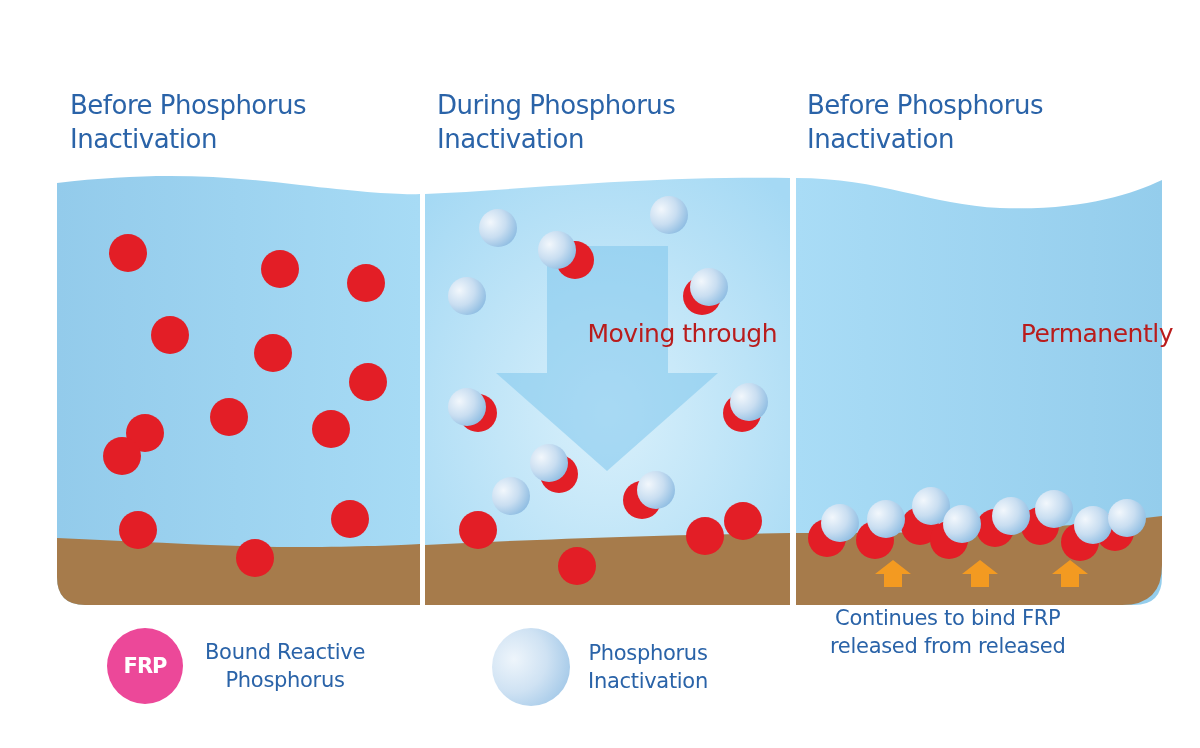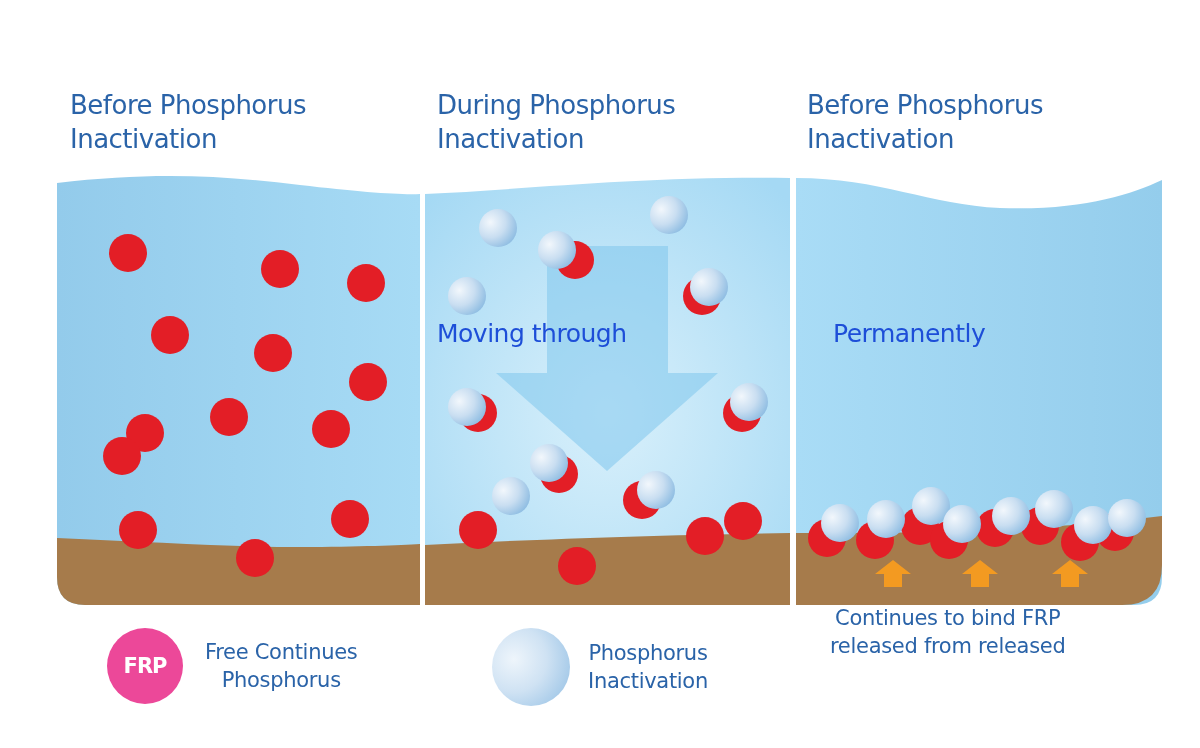--- a/index.html
+++ b/index.html
@@ -1,20 +1,20 @@
 <!DOCTYPE html>
 <html><head>
 <meta charset="utf-8">
 <style>
   html, body { margin: 0; padding: 0; background: #ffffff; }
   body { width: 1200px; height: 748px; position: relative; overflow: hidden; font-family: "DejaVu Sans", sans-serif; }
   .title { position: absolute; top: 88px; width: 340px; text-align: left; color: #2a63a8; font-size: 26px; line-height: 34px; letter-spacing: -0.5px; }
   .title span { display: block; }
   svg.scene { position: absolute; left: 0; top: 0; }
-  .caption { position: absolute; text-align: left; color: #1d4ed8; font-size: 25px; line-height: 31px; letter-spacing: -0.5px; }
+  .caption { position: absolute; text-align: right; color: #b91c1c; font-size: 25px; line-height: 31px; letter-spacing: -0.5px; }
   .caption span { display: block; }
   .legend-item { position: absolute; top: 628px; display: flex; align-items: center; }
   .legend-text { color: #2a63a8; font-size: 21px; line-height: 28px; letter-spacing: -0.3px; text-align: center; }
   .legend-text span { display: block; }
   .frp-badge { width: 76px; height: 76px; border-radius: 50%; background: #ec4899; color: #fff; font-weight: bold; font-size: 21px; display: flex; align-items: center; justify-content: center; margin-right: 22px; letter-spacing: -1px; }
   .inact-badge { width: 78px; height: 78px; border-radius: 50%; background: radial-gradient(circle at 28% 40%, #eef5fb 0%, #cfe2f3 45%, #8fbde3 100%); margin-right: 18px; }
 </style>
 </head>
 <body>
 
@@ -142,21 +142,21 @@
 </div>
 <div class="caption" style="left:833px; top:318px; width:340px;">
   <span>Permanently</span>
 </div>
 
 <div class="legend-item" style="left:107px;">
   <div class="frp-badge">
       <span>FRP</span>
     </div>
   <div class="legend-text">
-    <span>Free Continues</span>
+    <span>Bound Reactive</span>
     <span>Phosphorus</span>
   </div>
 </div>
 
 <div class="legend-item" style="left:492px;">
   <div class="inact-badge"></div>
   <div class="legend-text">
     <span>Phosphorus</span>
     <span>Inactivation</span>
   </div>

